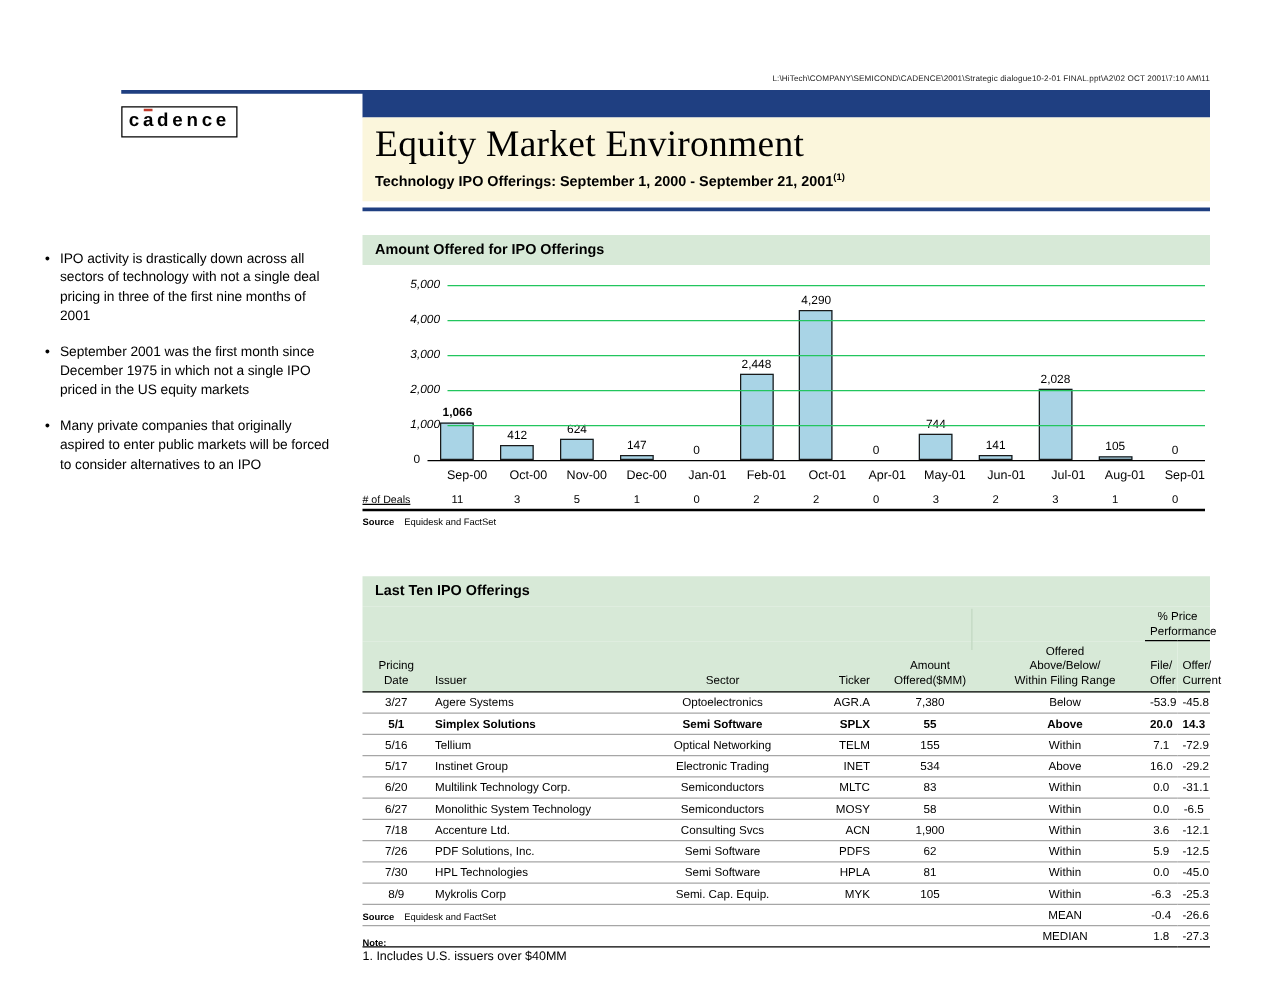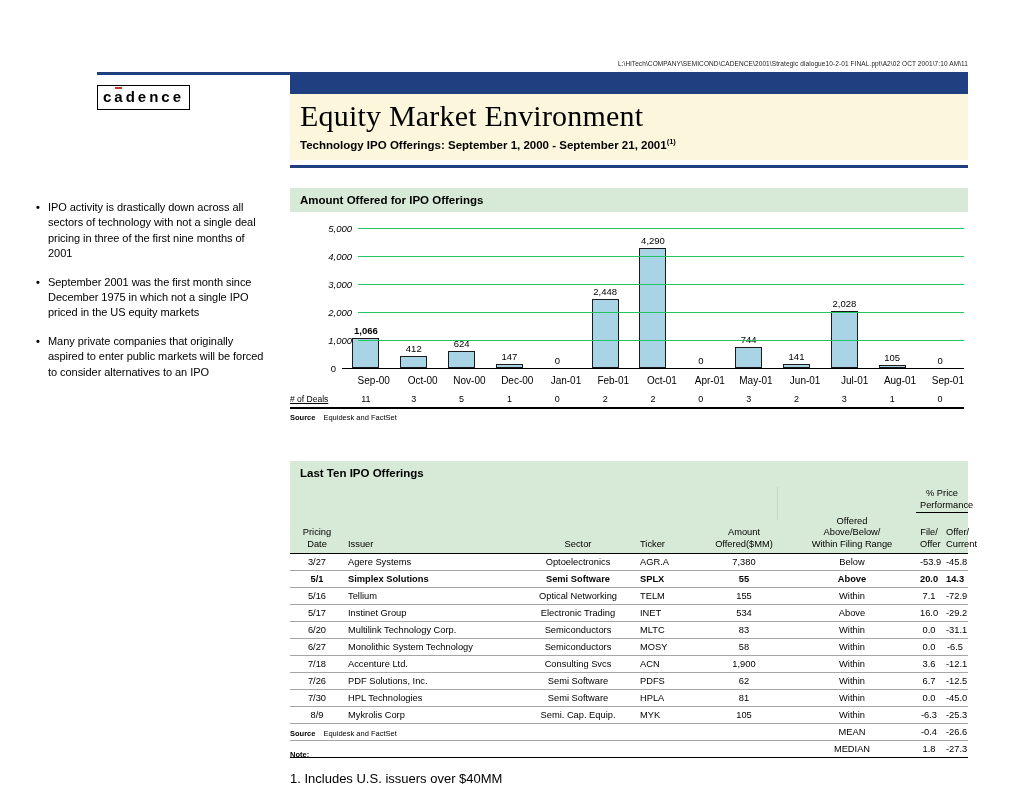--- a/index.html
+++ b/index.html
@@ -290,21 +290,21 @@
     text-align: center;
     border-bottom: 1.2px solid #000;
     padding-bottom: 1px !important;
     vertical-align: bottom;
   }
   .rowline td { border-top: 1px solid #a6a6a6; }
   .first-body td { border-top: 1.5px solid #000; }
   .c-date   { width: 46px;  text-align: center; }
   .c-issuer { width: 168px; text-align: left; }
   .c-sector { width: 108px; text-align: center; }
-  .c-ticker { width: 56px;  text-align: left; }
+  .c-ticker { width: 56px;  text-align: right; }
   .c-amt    { width: 80px;  text-align: center; }
   .c-range  { width: 120px; text-align: center; }
   .c-file   { width: 50px;  text-align: center; }
   .c-curr   { width: 50px;  text-align: center; }
   tr.bold td { font-weight: 700; }
   .summary td { font-weight: 700; border-top: 1px solid #a6a6a6; }
   .table-bottom td { border-top: 1.8px solid #000; height: 0; padding: 0; }
   .vsep {
     position: absolute;
     left: 487px;
@@ -323,22 +323,22 @@
   }
   .notes .src { font-size: 7.5px; }
   .notes .src b { font-size: 7.5px; }
   .notes .src span { margin-left: 8px; }
   .notes .note-t {
     margin-top: 12px;
     font-size: 7.5px;
     font-weight: 700;
   }
   .notes .note-b {
-    font-size: 13px;
-    margin-top: 12px;
+    font-size: 10px;
+    margin-top: 1px;
   }
 </style>
 </head>
 <body>
 
 <div class="filepath">L:\HiTech\COMPANY\SEMICOND\CADENCE\2001\Strategic dialogue10-2-01 FINAL.ppt\A2\02 OCT 2001\7:10 AM\11</div>
 
 <div class="logo-block">
   <div class="logo-rule"></div>
   <div class="logo-box">
@@ -610,21 +610,21 @@
           <td class="c-file">3.6</td>
           <td class="c-curr">-12.1</td>
         </tr>
         <tr class="rowline">
           <td class="c-date">7/26</td>
           <td class="c-issuer">PDF Solutions, Inc.</td>
           <td class="c-sector">Semi Software</td>
           <td class="c-ticker">PDFS</td>
           <td class="c-amt">62</td>
           <td class="c-range">Within</td>
-          <td class="c-file">6.7</td>
+          <td class="c-file">5.9</td>
           <td class="c-curr">-12.5</td>
         </tr>
         <tr class="rowline">
           <td class="c-date">7/30</td>
           <td class="c-issuer">HPL Technologies</td>
           <td class="c-sector">Semi Software</td>
           <td class="c-ticker">HPLA</td>
           <td class="c-amt">81</td>
           <td class="c-range">Within</td>
           <td class="c-file">0.0</td>

